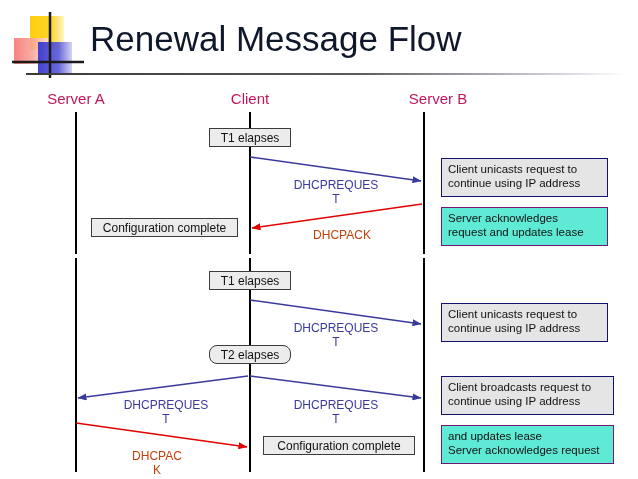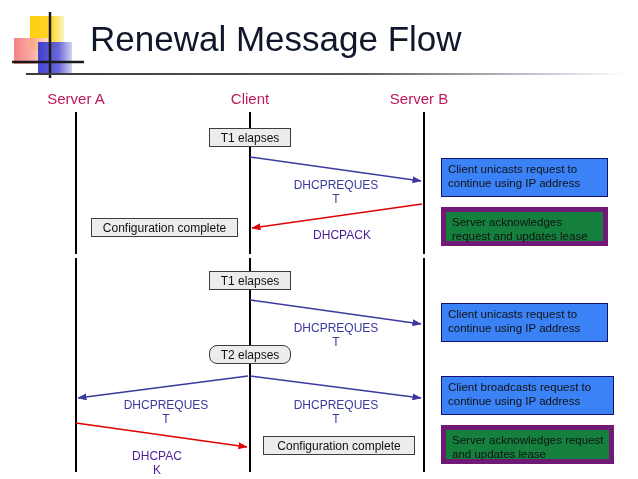--- a/index.html
+++ b/index.html
@@ -91,39 +91,39 @@
   .callout {
     position: absolute;
     box-sizing: border-box;
     font-size: 11.5px;
     line-height: 14px;
     padding: 3px 5px 3px 6px;
     color: #111111;
     z-index: 4;
   }
   .callout.blue {
-    background: #3b82f6;
+    background: #e5e5e5;
     border: 1px solid #12126e;
   }
   .callout.red {
-    background: #15803d;
-    border: 5px solid #701a75;
+    background: #5eead4;
+    border: 1px solid #701a75;
   }
 
   
   .msg-label {
     position: absolute;
     font-size: 12px;
     line-height: 14px;
     text-align: center;
     white-space: nowrap;
     z-index: 3;
   }
   .msg-label.req { color: #3a3a9e; }
-  .msg-label.ack { color: #4c1d95; }
+  .msg-label.ack { color: #c2410c; }
 
   svg.arrows {
     position: absolute;
     left: 0;
     top: 0;
     width: 638px;
     height: 479px;
     overflow: visible;
     pointer-events: none;
   }
@@ -157,21 +157,21 @@
     <line x1="0" y1="50" x2="72" y2="50" stroke="#1a1a1a" stroke-width="2.5"></line>
   </svg>
 </div>
 <div id="slide-title">Renewal Message Flow</div>
 <div id="title-rule"></div>
 
 <div id="diagram">
 
   <div class="lane-label" style="left:35px;  top:90px; width:82px;">Server A</div>
   <div class="lane-label" style="left:210px; top:90px; width:80px;">Client</div>
-  <div class="lane-label" style="left:378px; top:90px; width:82px;">Server B</div>
+  <div class="lane-label" style="left:397px; top:90px; width:82px;">Server B</div>
 
   <div class="lifeline" style="left:75px;  top:112px; height:136px;"></div>
   <div class="lifeline-dash" style="left:75px;  top:248px; height:16px;"></div>
   <div class="lifeline" style="left:75px;  top:264px; height:208px;"></div>
 
   <div class="lifeline" style="left:249px; top:112px; height:136px;"></div>
   <div class="lifeline-dash" style="left:249px; top:248px; height:16px;"></div>
   <div class="lifeline" style="left:249px; top:264px; height:208px;"></div>
 
   <div class="lifeline" style="left:423px; top:112px; height:136px;"></div>
@@ -254,17 +254,17 @@
     <div>Client unicasts request to</div>
     <div>continue using IP address</div>
   </div>
 
   <div class="callout blue" style="left:441px; top:376px; width:173px; height:39px;">
     <div>Client broadcasts request to</div>
     <div>continue using IP address</div>
   </div>
 
   <div class="callout red" style="left:441px; top:425px; width:173px; height:39px;">
+    <div>and updates lease</div>
     <div>Server acknowledges request</div>
-    <div>and updates lease</div>
   </div>
 
 </div>
 
 </body></html>

